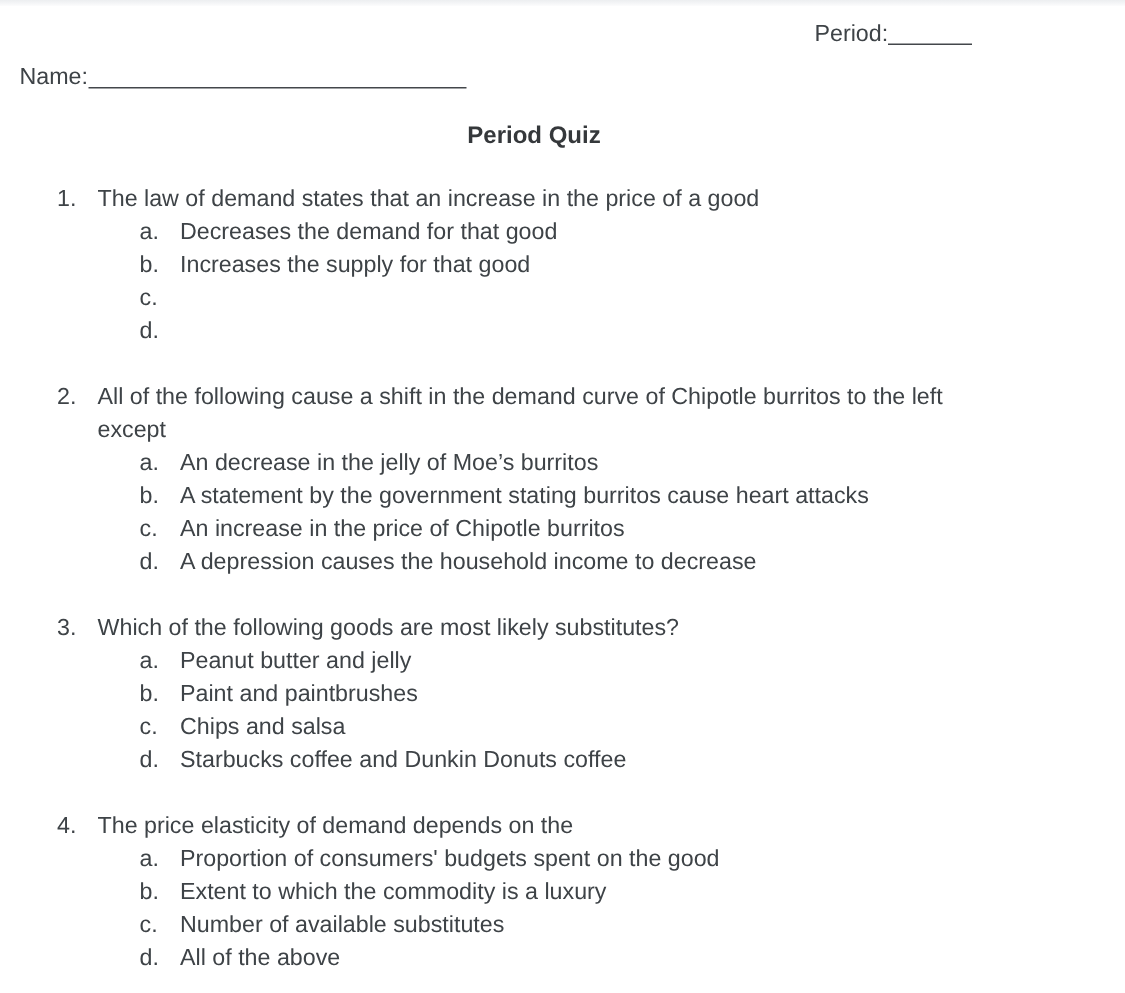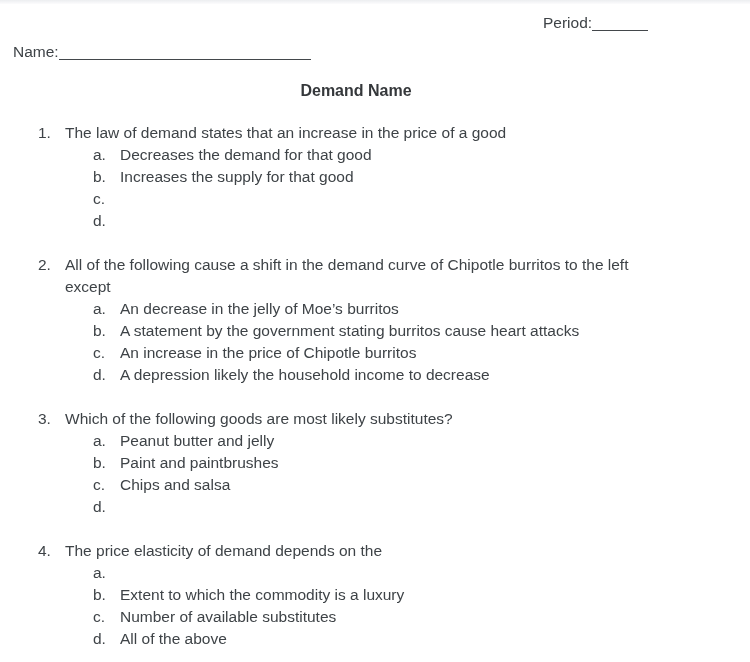--- a/index.html
+++ b/index.html
@@ -96,21 +96,21 @@
 
   <div class="header-row">
     <div class="name-field">
       <span>Name:</span><span class="blank-line name-blank"></span>
     </div>
     <div class="period-field">
       <span>Period:</span><span class="blank-line period-blank"></span>
     </div>
   </div>
 
-  <div class="quiz-title">Demand Name</div>
+  <div class="quiz-title">Period Quiz</div>
 
   <div class="question first">
     <div class="q-line">
       <span class="q-num">1.</span>
       <span class="q-text">The law of demand states that an increase in the price of a good</span>
     </div>
     <div class="opt">
       <span class="opt-letter">a.</span>
       <span class="opt-text">Decreases the demand for that good</span>
     </div>
@@ -138,21 +138,21 @@
     <div class="opt">
       <span class="opt-letter">b.</span>
       <span class="opt-text">A statement by the government stating burritos cause heart attacks</span>
     </div>
     <div class="opt">
       <span class="opt-letter">c.</span>
       <span class="opt-text">An increase in the price of Chipotle burritos</span>
     </div>
     <div class="opt">
       <span class="opt-letter">d.</span>
-      <span class="opt-text">A depression likely the household income to decrease</span>
+      <span class="opt-text">A depression causes the household income to decrease</span>
     </div>
   </div>
 
   <div class="question">
     <div class="q-line">
       <span class="q-num">3.</span>
       <span class="q-text">Which of the following goods are most likely substitutes?</span>
     </div>
     <div class="opt">
       <span class="opt-letter">a.</span>
@@ -161,30 +161,32 @@
     <div class="opt">
       <span class="opt-letter">b.</span>
       <span class="opt-text">Paint and paintbrushes</span>
     </div>
     <div class="opt">
       <span class="opt-letter">c.</span>
       <span class="opt-text">Chips and salsa</span>
     </div>
     <div class="opt">
       <span class="opt-letter">d.</span>
+      <span class="opt-text">Starbucks coffee and Dunkin Donuts coffee</span>
     </div>
   </div>
 
   <div class="question">
     <div class="q-line">
       <span class="q-num">4.</span>
       <span class="q-text">The price elasticity of demand depends on the</span>
     </div>
     <div class="opt">
       <span class="opt-letter">a.</span>
+      <span class="opt-text">Proportion of consumers' budgets spent on the good</span>
     </div>
     <div class="opt">
       <span class="opt-letter">b.</span>
       <span class="opt-text">Extent to which the commodity is a luxury</span>
     </div>
     <div class="opt">
       <span class="opt-letter">c.</span>
       <span class="opt-text">Number of available substitutes</span>
     </div>
     <div class="opt">

